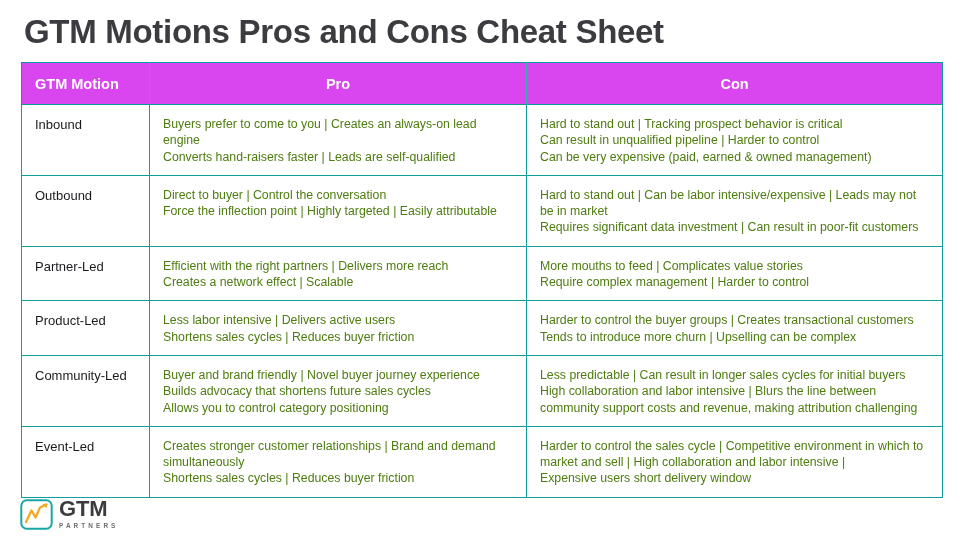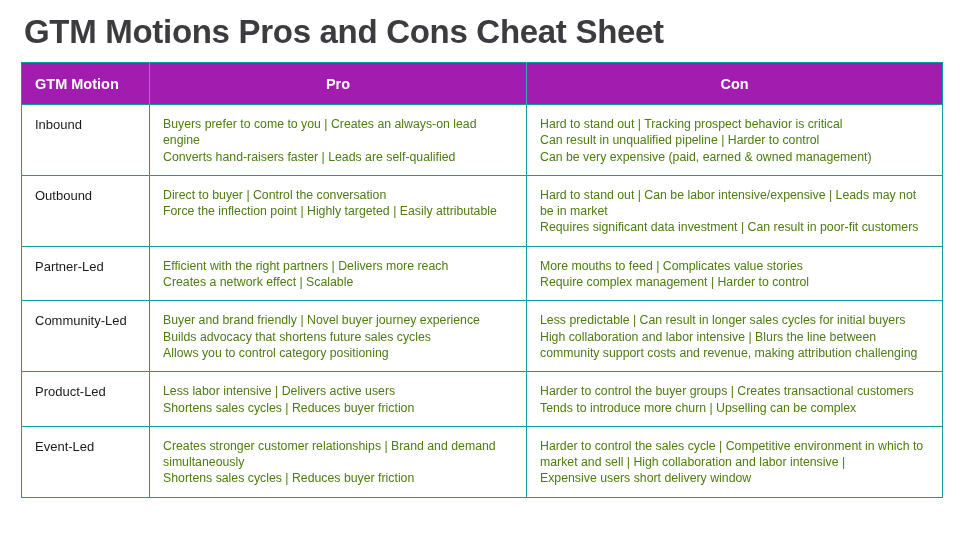--- a/index.html
+++ b/index.html
@@ -38,21 +38,21 @@
     border-collapse: collapse;
     table-layout: fixed;
   }
   .cheat-table th,
   .cheat-table td {
     border: 1px solid #0f9e9e;
     vertical-align: top;
     box-sizing: border-box;
   }
   .cheat-table thead th {
-    background: #a21caf;
+    background: #d946ef;
     color: #ffffff;
     font-size: 14.5px;
     font-weight: bold;
     height: 42px;
     vertical-align: middle;
     border-color: #049b9b;
     border-right-color: #35b0b0;
   }
   .cheat-table thead th.col-motion {
     text-align: left;
@@ -168,50 +168,63 @@
           <td class="detail-cell">
             <div class="line">Efficient with the right partners  |  Delivers more reach</div>
             <div class="line">Creates a network effect  |  Scalable</div>
           </td>
           <td class="detail-cell">
             <div class="line">More mouths to feed |  Complicates value stories</div>
             <div class="line">Require complex management  |  Harder to control</div>
           </td>
         </tr>
         <tr>
+          <td class="motion-cell">Product-Led</td>
+          <td class="detail-cell">
+            <div class="line">Less labor intensive  |  Delivers active users</div>
+            <div class="line">Shortens sales cycles  |  Reduces buyer friction</div>
+          </td>
+          <td class="detail-cell">
+            <div class="line">Harder to control the buyer groups  |  Creates transactional customers</div>
+            <div class="line">Tends to introduce more churn  |  Upselling can be complex</div>
+          </td>
+        </tr>
+        <tr>
           <td class="motion-cell">Community-Led</td>
           <td class="detail-cell">
             <div class="line">Buyer and brand friendly  |  Novel buyer journey experience</div>
             <div class="line">Builds advocacy that shortens future sales cycles</div>
             <div class="line">Allows you to control category positioning</div>
           </td>
           <td class="detail-cell">
             <div class="line">Less predictable  |  Can result in longer sales cycles for initial buyers</div>
             <div class="line">High collaboration and labor intensive  |  Blurs the line between community support costs and revenue, making attribution challenging</div>
           </td>
         </tr>
         <tr>
-          <td class="motion-cell">Product-Led</td>
-          <td class="detail-cell">
-            <div class="line">Less labor intensive  |  Delivers active users</div>
-            <div class="line">Shortens sales cycles  |  Reduces buyer friction</div>
-          </td>
-          <td class="detail-cell">
-            <div class="line">Harder to control the buyer groups  |  Creates transactional customers</div>
-            <div class="line">Tends to introduce more churn  |  Upselling can be complex</div>
-          </td>
-        </tr>
-        <tr>
           <td class="motion-cell">Event-Led</td>
           <td class="detail-cell">
             <div class="line">Creates stronger customer relationships  |  Brand and demand simultaneously</div>
             <div class="line">Shortens sales cycles  |  Reduces buyer friction</div>
           </td>
           <td class="detail-cell">
             <div class="line">Harder to control the sales cycle   |  Competitive environment in which to market and sell  |  High collaboration and labor intensive  |</div>
             <div class="line">Expensive users short delivery window</div>
           </td>
         </tr>
       </tbody>
   </table>
 
+  <div class="logo">
+    <span class="logo-mark">
+      <svg viewBox="0 0 33 31" width="33" height="31" aria-hidden="true">
+        <rect x="1.3" y="1.3" width="30.4" height="28.4" rx="5.5" ry="5.5" fill="none" stroke="#1aa6a6" stroke-width="2"></rect>
+        <path d="M6 23 L11.5 11.5 L15.5 18.5 L20 8.5 L26.5 5.5" fill="none" stroke="#f5a623" stroke-width="2.3" stroke-linecap="round" stroke-linejoin="round"></path>
+        <path d="M22.5 5.2 L27.2 4.6 L26.6 9.3 Z" fill="#f5a623"></path>
+      </svg>
+    </span>
+    <span class="logo-text">
+      <span class="logo-word">GTM</span>
+      <span class="logo-sub">PARTNERS</span>
+    </span>
+  </div>
 
 </div>
 
 </body></html>

